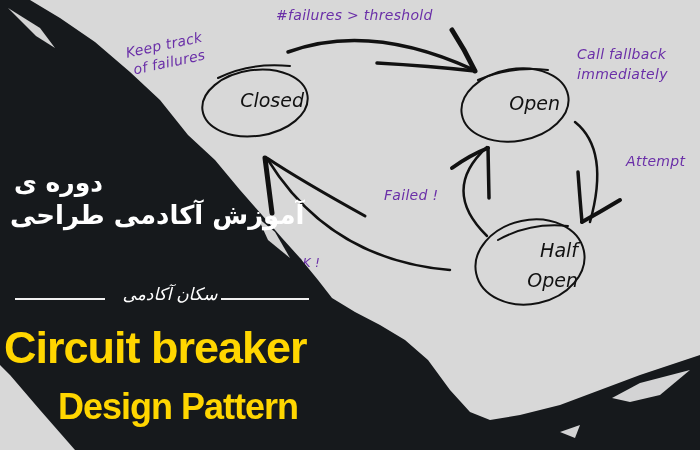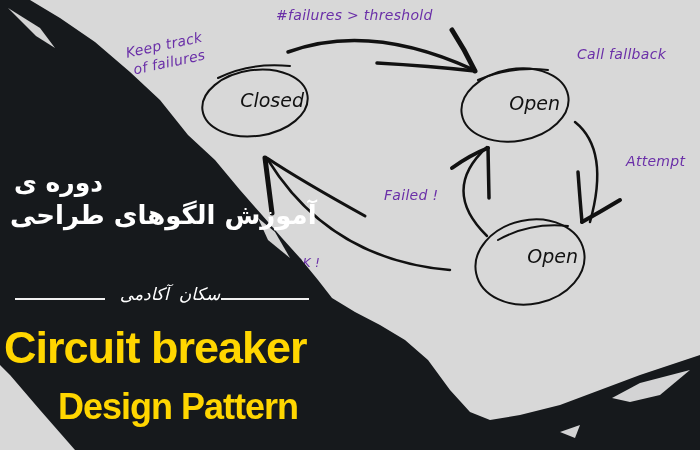--- a/index.html
+++ b/index.html
@@ -5,21 +5,21 @@
   html, body { margin: 0; padding: 0; }
   body { width: 700px; height: 450px; overflow: hidden; background: #d8d8d8; position: relative; }
   .stage { position: absolute; left: 0; top: 0; width: 700px; height: 450px; }
   svg.layer { position: absolute; left: 0; top: 0; }
   .note { position: absolute; color: #6a2fa8; font-family: "DejaVu Sans", sans-serif; font-style: italic; font-size: 14px; line-height: 18px; white-space: nowrap; letter-spacing: 0.3px; }
   .state { position: absolute; color: #111; font-family: "DejaVu Sans", sans-serif; font-style: italic; font-size: 19px; text-align: right; line-height: 24px; }
   .fa-title { position: absolute; color: #ffffff; font-family: "DejaVu Sans", sans-serif; font-weight: bold; font-size: 25px; direction: rtl; text-align: right; white-space: nowrap; }
   .en-title { position: absolute; color: #ffd600; font-family: "Liberation Sans", sans-serif; font-weight: bold; white-space: nowrap; letter-spacing: -1px; }
   .logo-row { position: absolute; left: 15px; top: 284px; width: 295px; height: 26px; }
   .logo-line { position: absolute; top: 14px; height: 2px; background: #f0f0f0; }
-  .logo-text { position: absolute; left: 100px; top: 0; width: 110px; text-align: center; color: #fff; font-family: Liberation Mono, monospace; font-style: italic; font-size: 17px; direction: rtl; }
+  .logo-text { position: absolute; left: 100px; top: 0; width: 110px; text-align: center; color: #fff; font-family: Liberation Sans, sans-serif; font-style: italic; font-size: 17px; direction: rtl; }
 </style>
 </head>
 <body>
 
 <div class="stage">
 
   <svg class="layer" width="700" height="450" viewBox="0 0 700 450">
     <g fill="none" stroke="#111" stroke-linecap="round">
 
       <ellipse cx="255" cy="103" rx="53" ry="33" stroke-width="2" transform="rotate(-8 255 103)"></ellipse>
@@ -53,30 +53,32 @@
         <path d="M450 270 Q330 260 268 160" stroke-width="2.5"></path>
         <path d="M265 158 L272 213" stroke-width="5"></path>
         <path d="M267 158 Q300 180 365 216" stroke-width="3"></path>
       </g>
     </g>
   </svg>
 
   <div class="state" style="left:208px; top:88px; width:96px;">Closed</div>
   <div class="state" style="left:470px; top:91px; width:90px;">Open</div>
   <div class="state" style="left:488px; top:238px; width:90px;">
+    <div>Half</div>
     <div style="margin-top:6px;">Open</div>
   </div>
 
   <div class="note" style="left:124px; top:44px; transform:rotate(-12deg); transform-origin:left top;">
     <div>Keep track</div>
     <div style="padding-left:4px;">of failures</div>
   </div>
   <div class="note" style="left:276px; top:6px;">#failures &gt; threshold</div>
   <div class="note" style="left:577px; top:45px;font-style:italic;">
     <div>Call fallback</div>
+    <div style="margin-top:2px;">immediately</div>
   </div>
   <div class="note" style="left:626px; top:152px;text-align:center;">Attempt</div>
   <div class="note" style="left:384px; top:186px;">Failed !</div>
   <div class="note" style="left:293px; top:254px; font-size:12px;">OK !</div>
 
   <svg class="layer" width="700" height="450" viewBox="0 0 700 450">
     <path fill="#16191c" d="
       M0 0 L30 0 L60 18 L95 42 L130 72 L160 100 L188 135 L215 160 L240 190 L262 215
       L282 238 L300 258 L318 280 L332 298 L355 312 L380 325 L405 340 L428 360 L450 390
       L470 412 L490 420 L520 415 L560 405 L600 390 L640 375 L670 365 L700 355
@@ -84,21 +86,21 @@
 
     <g fill="#e8e8e8" opacity="0.9">
       <path d="M8 8 L40 28 L55 48 L36 36 Z"></path>
       <path d="M258 218 L275 232 L290 258 L268 240 Z"></path>
       <path d="M612 398 L640 383 L690 370 L660 395 L630 402 Z"></path>
       <path d="M560 432 L580 425 L575 438 Z"></path>
     </g>
   </svg>
 
   <div class="fa-title" style="left:14px; top:168px;">دوره ی</div>
-  <div class="fa-title" style="left:10px; top:200px; font-size:26px;">آموزش الگوهای طراحی</div>
+  <div class="fa-title" style="left:10px; top:200px; font-size:26px;">آموزش آکادمی طراحی</div>
 
   <div class="logo-row">
     <div class="logo-line" style="left:0; width:90px;"></div>
     <div class="logo-text">سکان آکادمی</div>
     <div class="logo-line" style="left:206px; width:88px;"></div>
   </div>
 
   <div class="en-title" style="left:4px; top:322px; font-size:45px;">Circuit breaker</div>
   <div class="en-title" style="left:58px; top:386px; font-size:36px;">Design Pattern</div>
 

